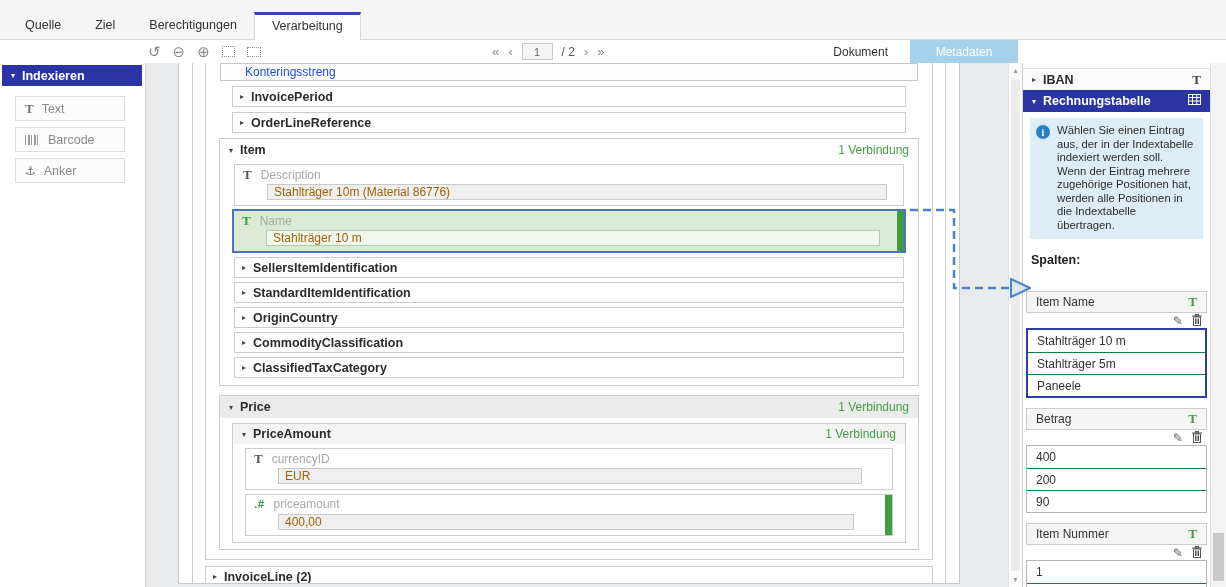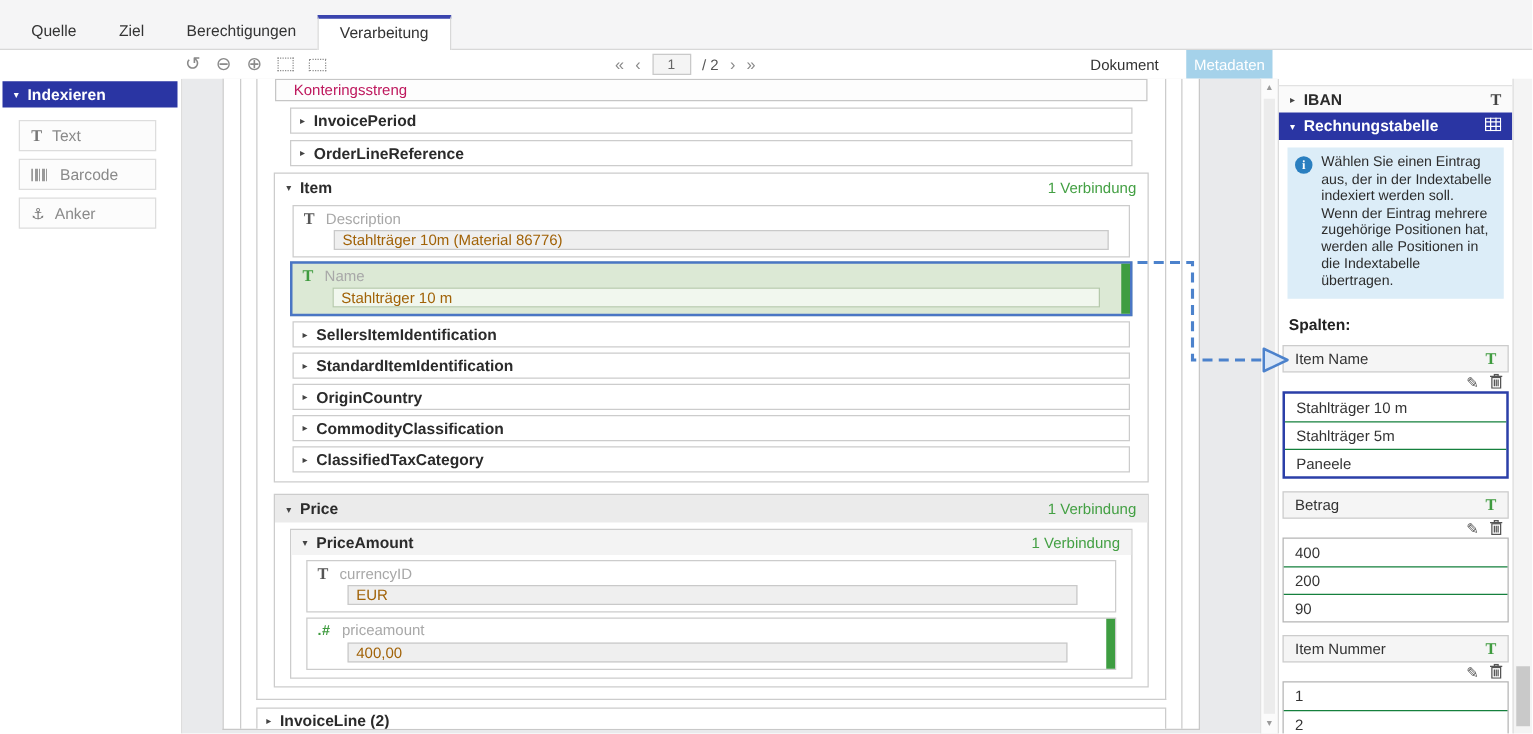--- a/index.html
+++ b/index.html
@@ -16,41 +16,41 @@
   .toolbar { height:23px; background:#fff; position:relative; }
   .tb-icons { position:absolute; left:148px; top:0; height:100%; display:flex; align-items:center; gap:12px; color:#8a8a8a; }
   .tb-ico { font-size:15px; line-height:1; cursor:default; }
   .fit-ico { width:13px; height:11px; border:1px dotted #8f8f8f; }
   .fit-ico.b { width:14px; height:10px; }
   .tb-pager { position:absolute; left:492px; top:0; height:100%; display:flex; align-items:center; gap:9px; color:#8a8a8a; font-size:13px; }
   .page-input { width:31px; height:17px; background:#f4f4f4; border:1px solid #c9c9c9; text-align:center; font-size:11px; color:#666; font-family:inherit; }
   .pager-total { color:#555; font-size:12px; }
   .tb-right { position:absolute; right:208px; top:0; height:100%; display:flex; align-items:stretch; }
   .dokument { display:flex; align-items:center; padding:0 22px; color:#333; }
-  .metadaten { width:69px; display:flex; align-items:center; justify-content:center; color:#fff; }
+  .metadaten { width:108px; display:flex; align-items:center; justify-content:center; color:#fff; }
 
   
   .main { display:flex; height:524px; }
 
   
   .left-sidebar { width:146px; background:#fff; border-right:1px solid #d2d2d2; flex:none; }
   .ls-header { margin:2px 3px 0 2px; height:21px; color:#fff; font-weight:bold; font-size:12.5px; display:flex; align-items:center; gap:7px; padding-left:9px; }
   .ls-tools { padding:10px 0 0 15px; display:grid; gap:6px; }
   .ls-btn { width:110px; height:25px; border:1px solid #ddd; background:#fcfcfc; color:#8a8a8a; display:flex; align-items:center; gap:8px; padding-left:9px; font-size:12.5px; cursor:default; }
   .t-serif { font-family:"Liberation Serif","DejaVu Serif",serif; font-weight:bold; font-size:13px; color:#777; }
   .barcode-ico { width:15px; height:10px; background:repeating-linear-gradient(90deg,#9a9a9a 0 1px,transparent 1px 3px,#9a9a9a 3px 5px,transparent 5px 6px); }
   .anchor-ico { font-size:12px; color:#777; line-height:1; }
 
   
   .canvas { flex:1; background:#e9eaec; position:relative; }
   .page { position:absolute; left:32px; top:0; width:782px; bottom:3px; background:#fff; border:1px solid #c8c8c8; border-top:none; overflow:hidden; }
   .outer-panel { margin:0 13px; border:1px solid #ccc; border-top:none; padding-bottom:3px; min-height:519px; }
   .inner-panel { margin:0 12px; border:1px solid #ccc; border-top:none; padding-bottom:9px; }
 
-  .kont-input { margin:0 14px; height:18px; border:1px solid #c6c6c6; background:#fdfdfd; display:flex; align-items:center; padding-left:14px; color:#be185d; }
+  .kont-input { margin:0 14px; height:18px; border:1px solid #c6c6c6; background:#fdfdfd; display:flex; align-items:center; padding-left:24px; color:#1d4ed8; }
 
   .c-row { margin:5px 26px 0; border:1px solid #ccc; height:21px; display:flex; align-items:center; gap:7px; padding-left:7px; font-weight:bold; font-size:12.5px; color:#2b2b2b; background:#fff; cursor:default; }
   .tri { font-size:8px; color:#444; }
   .tri.w { color:#fff; }
 
   .group-panel { margin:5px 13px 0; border:1px solid #ccc; background:#fff; }
   .group-header { height:22px; display:flex; align-items:center; gap:7px; padding:0 9px; font-weight:bold; font-size:12.5px; color:#2b2b2b; cursor:default; }
   .group-header.shaded { background:#ebebeb; }
   .group-header.shaded2 { background:#f3f3f3; height:20px; }
   .conn { margin-left:auto; font-weight:normal; font-size:12px; color:#44a044; }
@@ -85,21 +85,21 @@
 
   
   .right-sidebar { width:204px; flex:none; display:flex; }
   .rs-main { width:188px; background:#fff; border-left:1px solid #d0d0d0; padding-top:5px; overflow:hidden; }
   .rs-row { height:22px; display:flex; align-items:center; gap:7px; padding:0 9px; font-weight:bold; font-size:12.5px; background:#fafafa; border-top:1px solid #e2e2e2; color:#2b2b2b; cursor:default; }
   .rs-row .r-ico { margin-left:auto; }
   .rs-row.active { color:#fff; border-top:none; }
   .info-box { margin:6px 7px 0; background:#dcedf8; padding:6px 8px 7px 6px; display:flex; gap:7px; }
   .info-ico { flex:none; width:14px; height:14px; border-radius:50%; background:#2a7fc0; color:#fff; font-size:10px; font-weight:bold; display:flex; align-items:center; justify-content:center; margin-top:1px; font-family:"Liberation Serif",serif; }
   .info-text { font-size:11.3px; line-height:13.5px; color:#2c2c2c; }
-  .spalten { font-weight:bold; font-size:12.5px; margin:14px 8px 9px; color:#222; }
+  .spalten { font-weight:bold; font-size:12.5px; margin:14px 8px 24px; color:#222; }
   .col-card { margin:0 3px 10px; }
   .col-header { height:22px; border:1px solid #ccc; background:#f5f5f5; display:flex; align-items:center; padding:0 9px; color:#333; }
   .col-header .t-green { margin-left:auto; font-family:"Liberation Serif","DejaVu Serif",serif; font-weight:bold; font-size:13px; color:#3f9b3f; }
   .col-tools { height:14px; display:flex; justify-content:flex-end; align-items:center; gap:9px; padding-right:5px; margin-top:1px; }
   .pencil { font-size:12px; color:#555; line-height:1; cursor:default; }
   .col-list { border:1px solid #b5b5b5; background:#fff; }
   .col-list.selected { border:2px solid #2b3fa8; }
   .col-row { height:22px; display:flex; align-items:center; padding-left:9px; color:#333; border-top:1px solid #15803d; cursor:default; }
   .col-row:first-child { border-top:none; }
 

